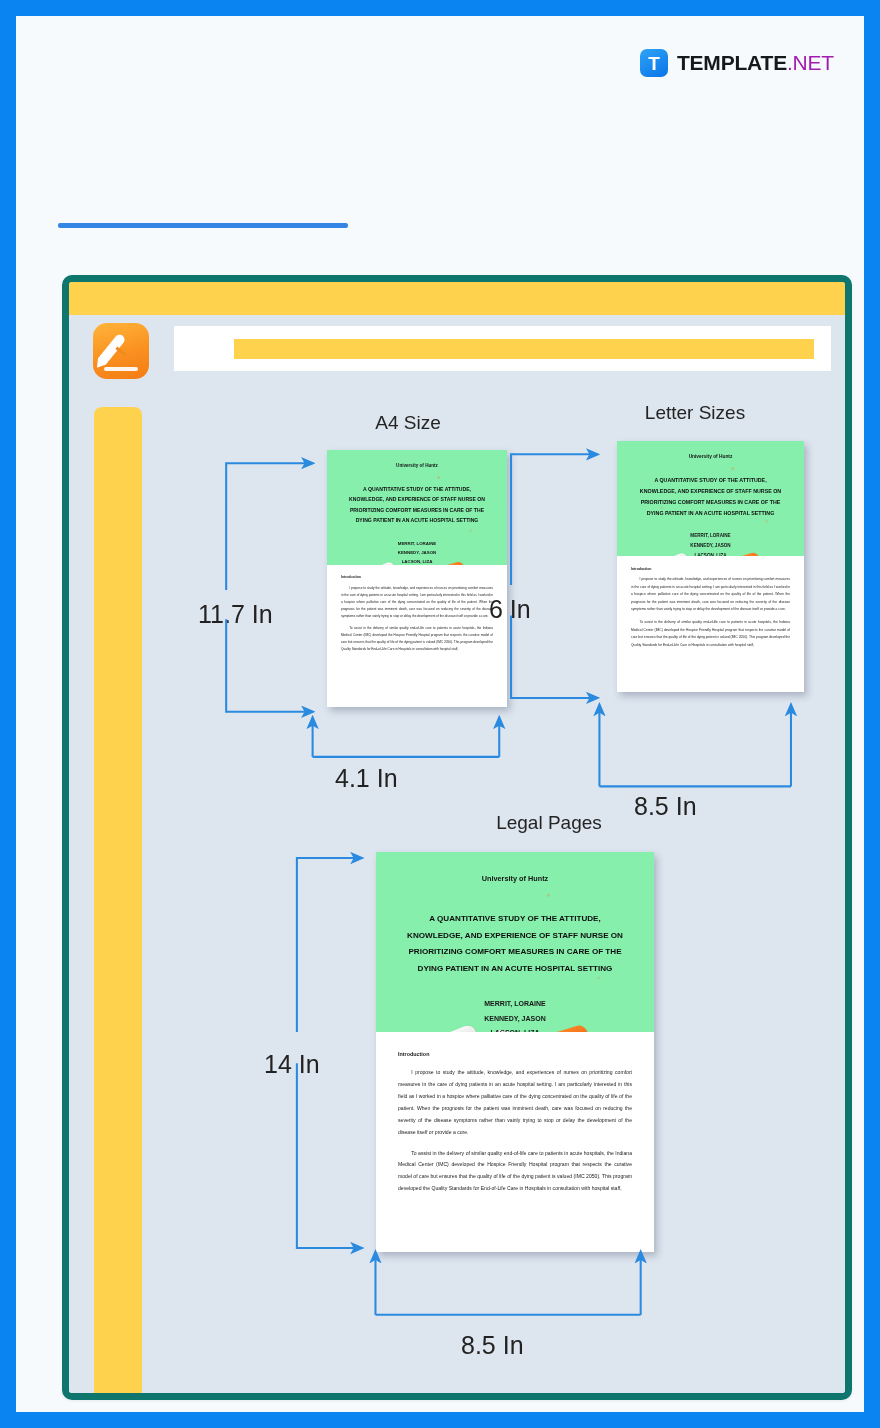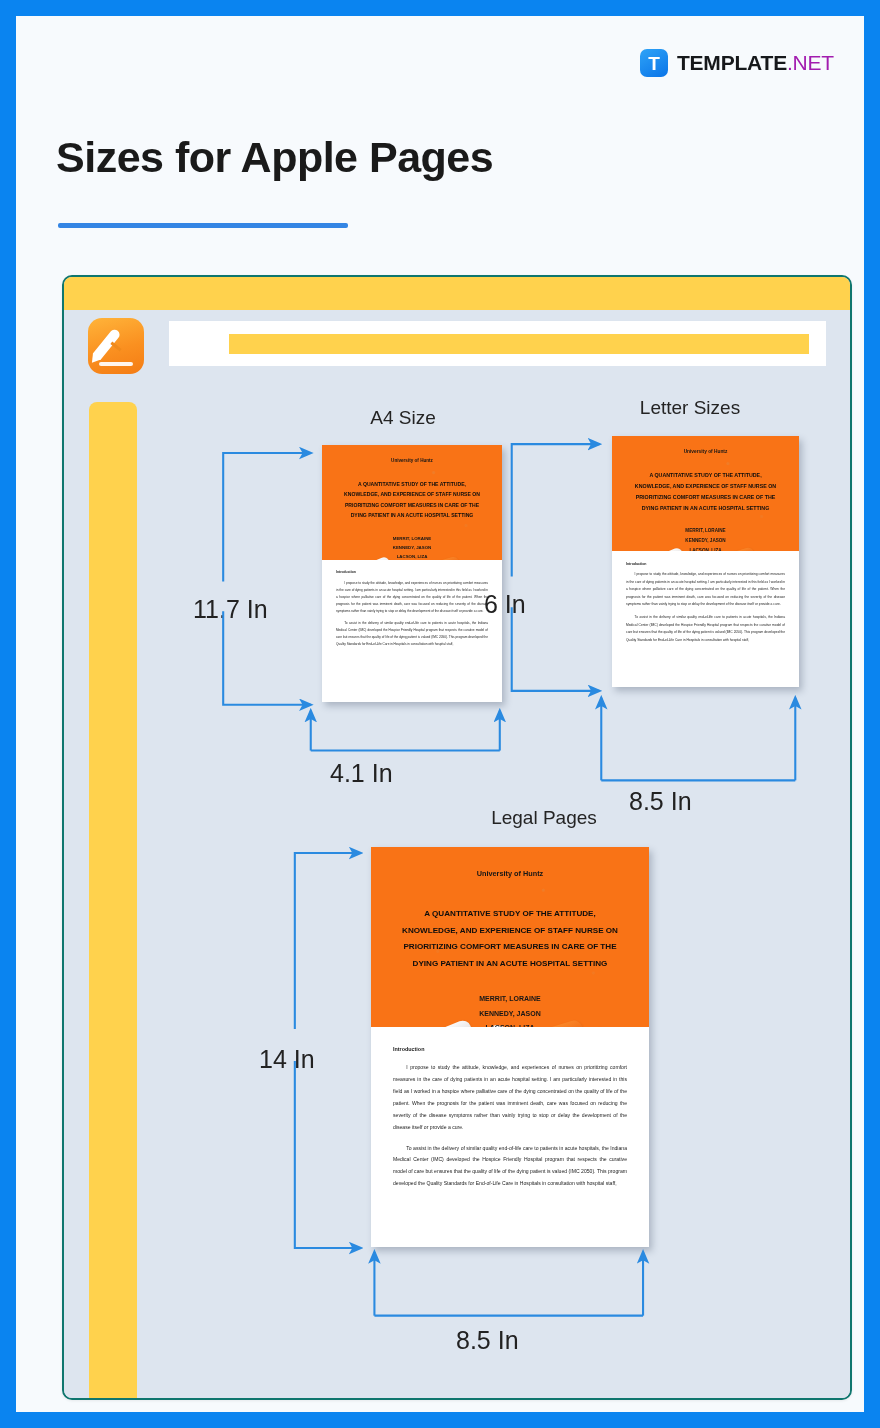--- a/index.html
+++ b/index.html
@@ -60,21 +60,21 @@
     border-radius: 2px;
   }
 
   
   .app-window {
     position: absolute;
     left: 46px; top: 259px;
     width: 790px; height: 1125px;
     background: #dde5ef;
     border-radius: 10px;
-    border: 2px solid #0f766e;
+    border: 7px solid #0f766e;
     overflow: hidden;
     box-shadow: 0 1px 3px rgba(0,0,0,.07);
   }
   .app-titlebar {
     position: absolute; left: 0; top: 0;
     width: 100%; height: 33px;
     background: #ffd24d;
   }
   .app-body {
     position: absolute; left: 0; top: 33px;
@@ -157,21 +157,21 @@
 
   .doc {
     position: absolute;
     background: #fff;
     box-shadow: 3px 4px 7px rgba(40,55,80,.28);
     overflow: hidden;
   }
   .doc-cover {
     position: relative;
     width: 100%;
-    background: #f97316;
+    background: #86efac;
     overflow: hidden;
   }
   .doc-cover::before {
     
     content: "";
     position: absolute; inset: 0;
     background:
       radial-gradient(circle at 62% 24%, rgba(222,140,70,.35) 0 1px, transparent 2px),
       radial-gradient(circle at 24% 58%, rgba(222,140,70,.22) 0 1px, transparent 2px),
       radial-gradient(circle at 80% 70%, rgba(222,140,70,.22) 0 1px, transparent 2px);
@@ -239,21 +239,20 @@
 <div class="page-frame">
   <div class="page-inner">
 
     <div class="brand">
       <div class="brand-mark">T</div>
       <div class="brand-text"><span class="b-strong">TEMPLATE</span><span class="b-light">.NET</span></div>
     </div>
 
     <h1 class="page-title">
       <br>
-      <span>Sizes for Apple Pages</span>
     </h1>
     <div class="title-rule"></div>
 
     <div class="app-window">
       <div class="app-titlebar"></div>
       <div class="app-body">
 
         <div class="pages-icon">
           <div class="pen"></div>
           <div class="pen-band"></div>

